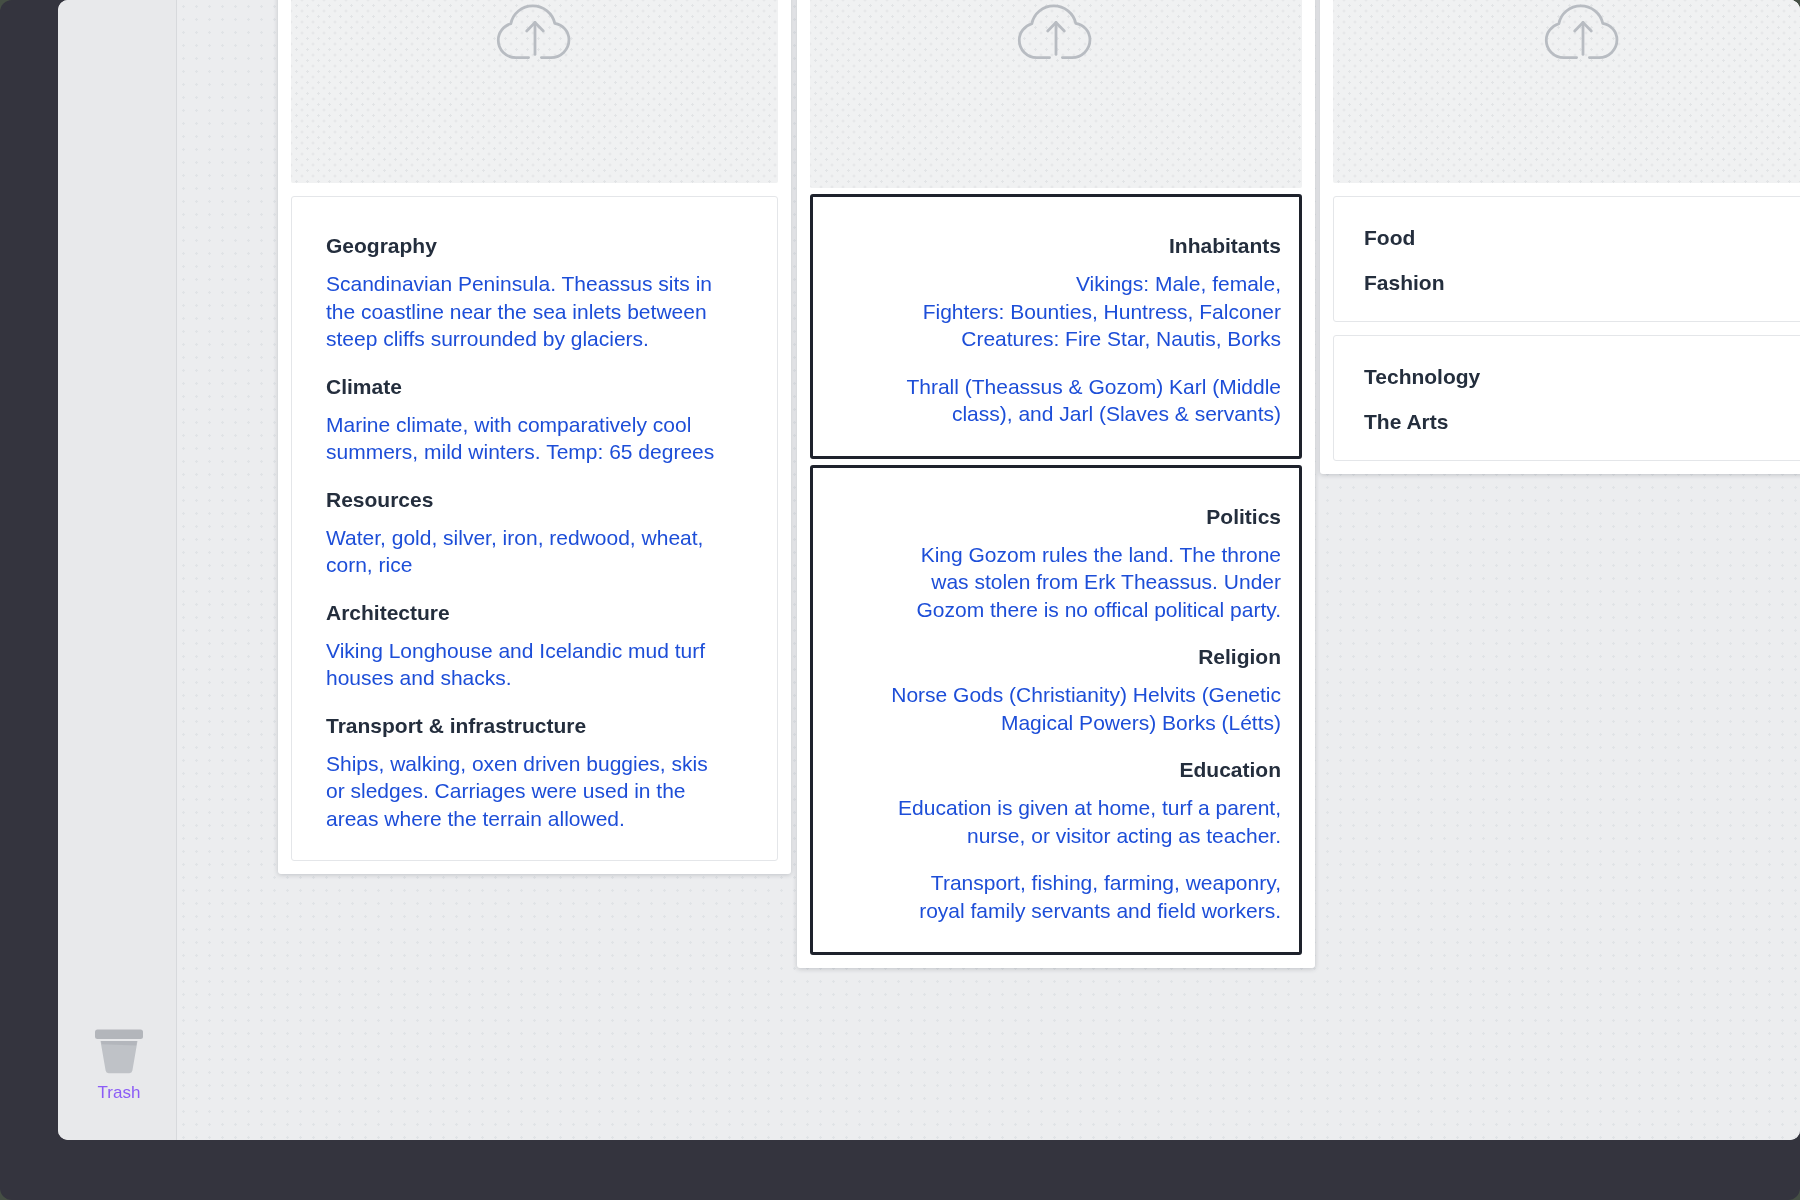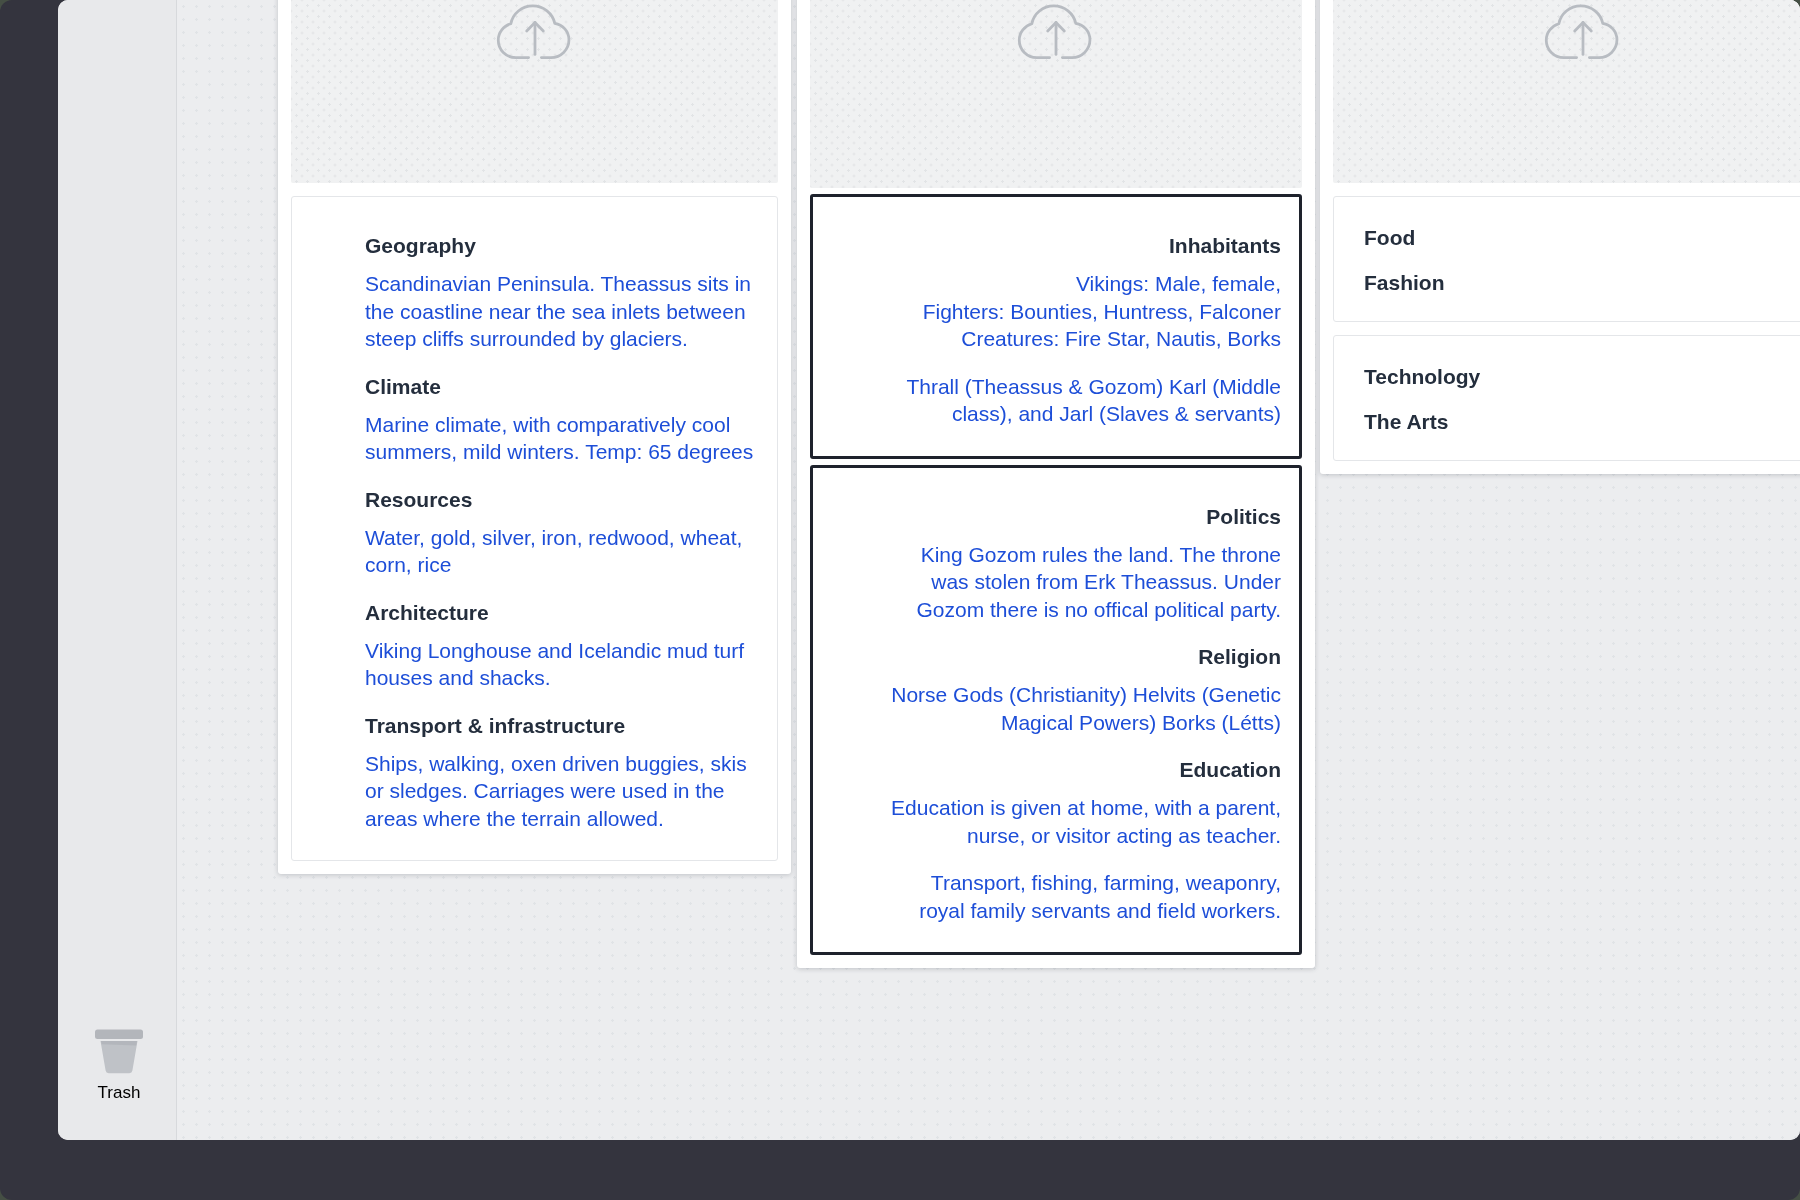--- a/index.html
+++ b/index.html
@@ -14,39 +14,39 @@
            border-radius:10px;overflow:hidden;background:#ecedef;}
   .rail{position:absolute;left:0;top:0;width:118px;height:100%;
         background:#e8e9eb;border-right:1px solid #d7d9dc;}
   .canvas{position:absolute;left:119px;top:0;right:0;bottom:0;
           background-color:#ecedef;
           background-image:radial-gradient(circle,#e0e3e6 1px,transparent 1.45px);
           background-size:13px 13px;}
   
   .trash{position:absolute;left:80px;top:1028px;width:78px;text-align:center;cursor:pointer;}
   .trash svg{display:block;margin:0 auto;}
-  .trash-label{margin-top:9px;font-size:17px;color:#000000;}
+  .trash-label{margin-top:9px;font-size:17px;color:#8b5cf6;}
   
   .col{position:absolute;background:#ffffff;border-radius:3px;
        box-shadow:0 1px 5px rgba(35,45,60,.22);padding:13px;
        display:flex;flex-direction:column;}
   .col1{left:278px;top:-24px;width:487px;gap:13px;}
   .col2{left:797px;top:-24px;width:492px;gap:6px;}
   .col3{left:1320px;top:-24px;width:500px;gap:13px;}
   
   .placeholder{border-radius:2px;background-color:#f0f1f2;
     background-image:radial-gradient(circle,#e2e4e6 1px,transparent 1.35px),
                      radial-gradient(circle,#e2e4e6 1px,transparent 1.35px);
     background-size:11px 11px;background-position:0 0,5.5px 5.5px;
     display:flex;justify-content:center;align-items:flex-start;cursor:pointer;}
   .ph1{height:185px;padding-top:9px;}
   .ph2{height:190px;padding-top:9px;}
   .ph3{height:185px;padding-top:9px;}
   
-  .note{background:#fff;border:1px solid #e4e6e9;border-radius:3px;cursor:pointer;padding-left:39px;}
+  .note{background:#fff;border:1px solid #e4e6e9;border-radius:3px;cursor:pointer;}
   .note.selected{border:3px solid #1e222c;text-align:right;}
   .note-inner1{padding:35px 16px 28px 34px;}
   .note-inner2{padding:35px 18px 28px 38px;}
   .sec{margin-bottom:20px;}
   .sec:last-child{margin-bottom:0;}
   .sec h3{margin:0 0 10px 0;font-size:21px;line-height:28px;font-weight:700;color:#242e3d;}
   .sec p{margin:0;font-size:21px;line-height:27.5px;color:#1d4ed8;white-space:pre-line;}
   
   .hcard{background:#fff;border:1px solid #e4e6e9;border-radius:3px;cursor:pointer;
          padding:27px 20px 24px 30px;}
@@ -145,21 +145,21 @@
 was stolen from Erk Theassus. Under
 Gozom there is no offical political party.</p>
             </div>
             <div class="sec">
               <h3>Religion</h3>
               <p>Norse Gods (Christianity) Helvits (Genetic
 Magical Powers) Borks (Létts)</p>
             </div>
             <div class="sec">
               <h3>Education</h3>
-              <p>Education is given at home, with a parent,
+              <p>Education is given at home, turf a parent,
 nurse, or visitor acting as teacher.</p>
             </div>
             <div class="sec">
               <p>Transport, fishing, farming, weaponry,
 royal family servants and field workers.</p>
             </div>
           </div>
         </div>
       </div>
 

